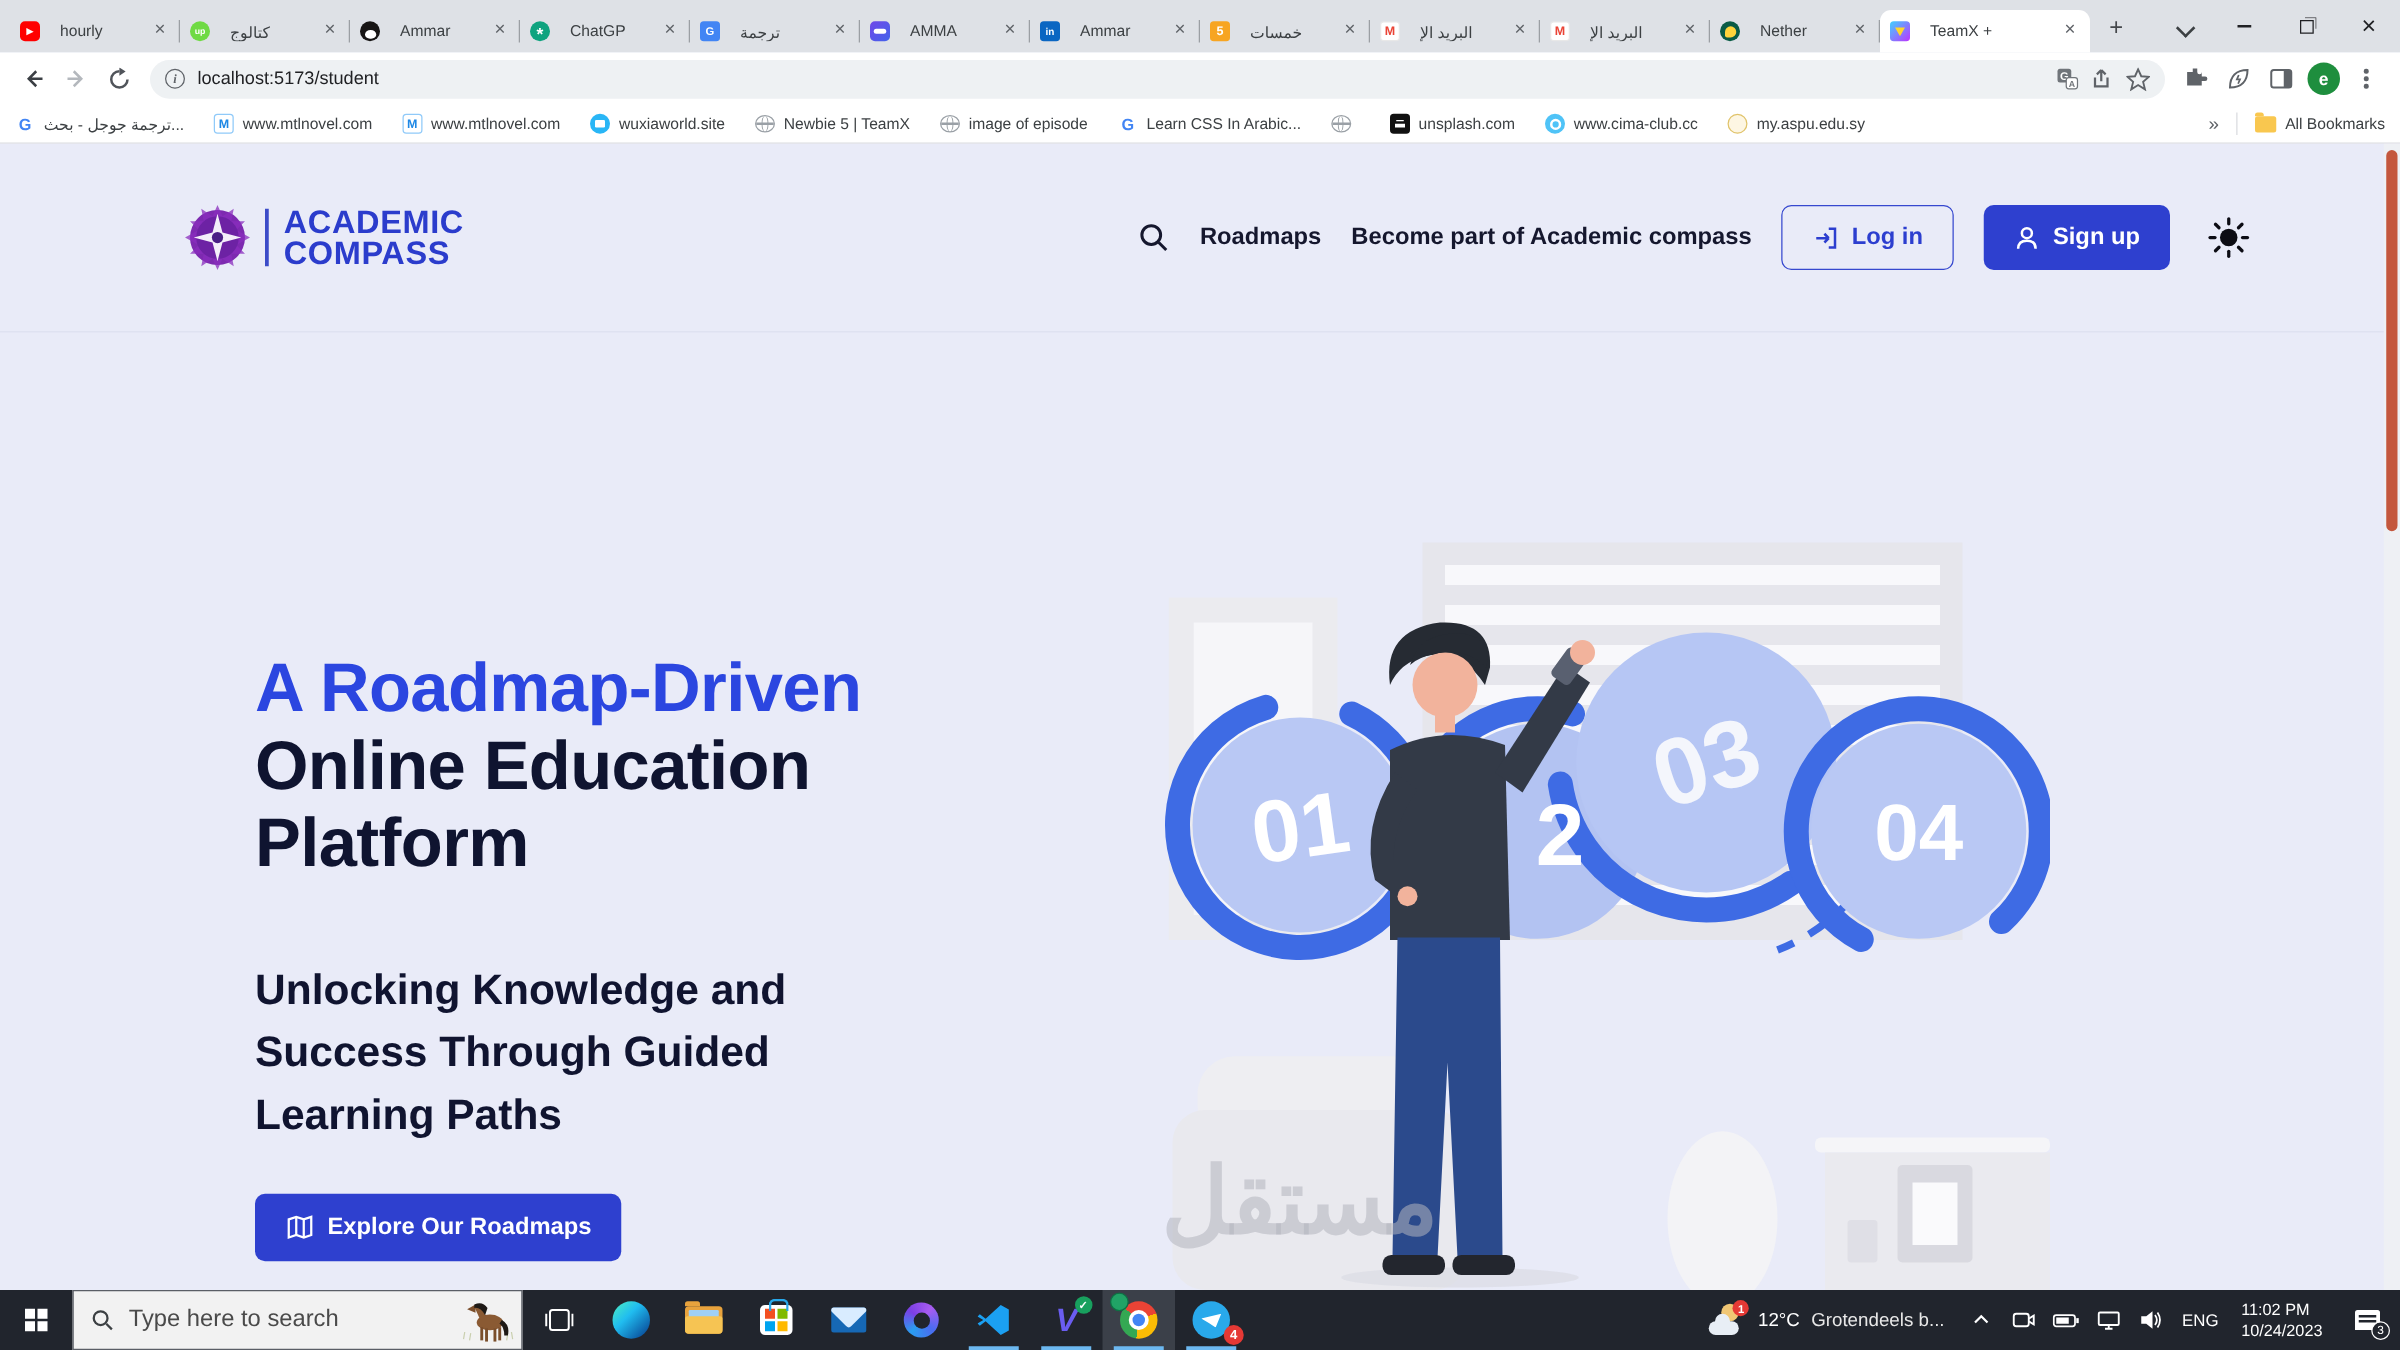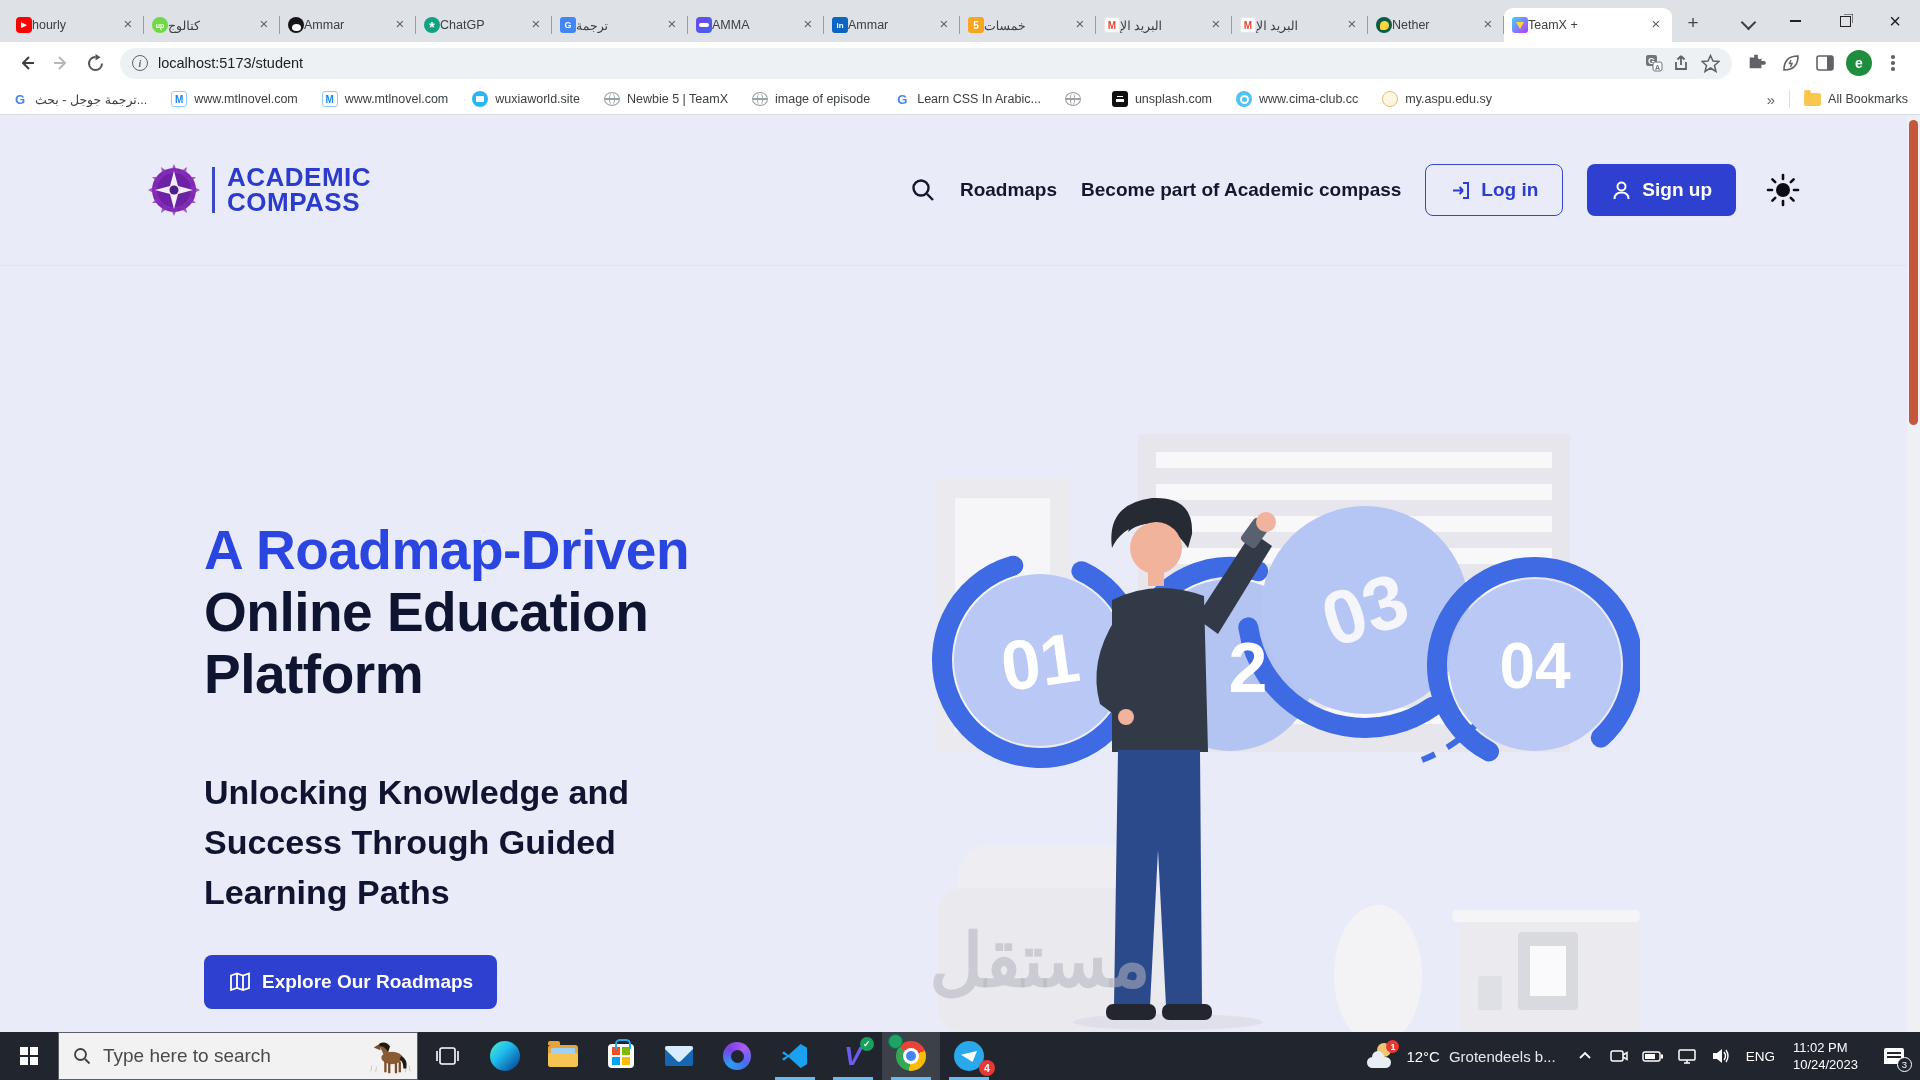--- a/index.html
+++ b/index.html
@@ -2,21 +2,21 @@
 <html><head>
 <meta charset="utf-8">
 <style>
   * { margin:0; padding:0; box-sizing:border-box; }
   html,body { width:1920px; height:1080px; overflow:hidden;
     font-family:"Liberation Sans", sans-serif; background:#e9ebf8; position:relative; }
 
   
   .tabstrip { position:absolute; top:0; left:0; width:1920px; height:42px;
     background:#dee1e6; display:flex; align-items:flex-end; padding-left:8px; }
-  .tab { width:136px; height:34px; display:flex; align-items:center; gap:0;
+  .tab { width:136px; height:34px; display:flex; align-items:center; gap:16px;
     padding:0 8px; border-radius:9px 9px 0 0; position:relative; cursor:pointer;justify-content:flex-end; }
   .tab .sep { position:absolute; right:0; top:8px; height:18px; width:1px; background:#9b9fa4; }
   .tab-label { flex:1; font-size:12.5px; color:#3c4043; white-space:nowrap; overflow:hidden; }
   .tab-close { font-size:15px; color:#5f6368; line-height:14px; width:16px; height:16px;
     text-align:center; border-radius:50%; flex:0 0 16px; }
   .tab.active { background:#ffffff; width:168px; }
   .newtab { width:30px; height:30px; margin:0 0 4px 6px; font-size:19px; color:#44474b;
     display:flex; align-items:center; justify-content:center; border-radius:50%; }
   .strip-spacer { flex:1; }
   .tab-chevron { width:26px; height:26px; margin-bottom:7px; position:relative; }

